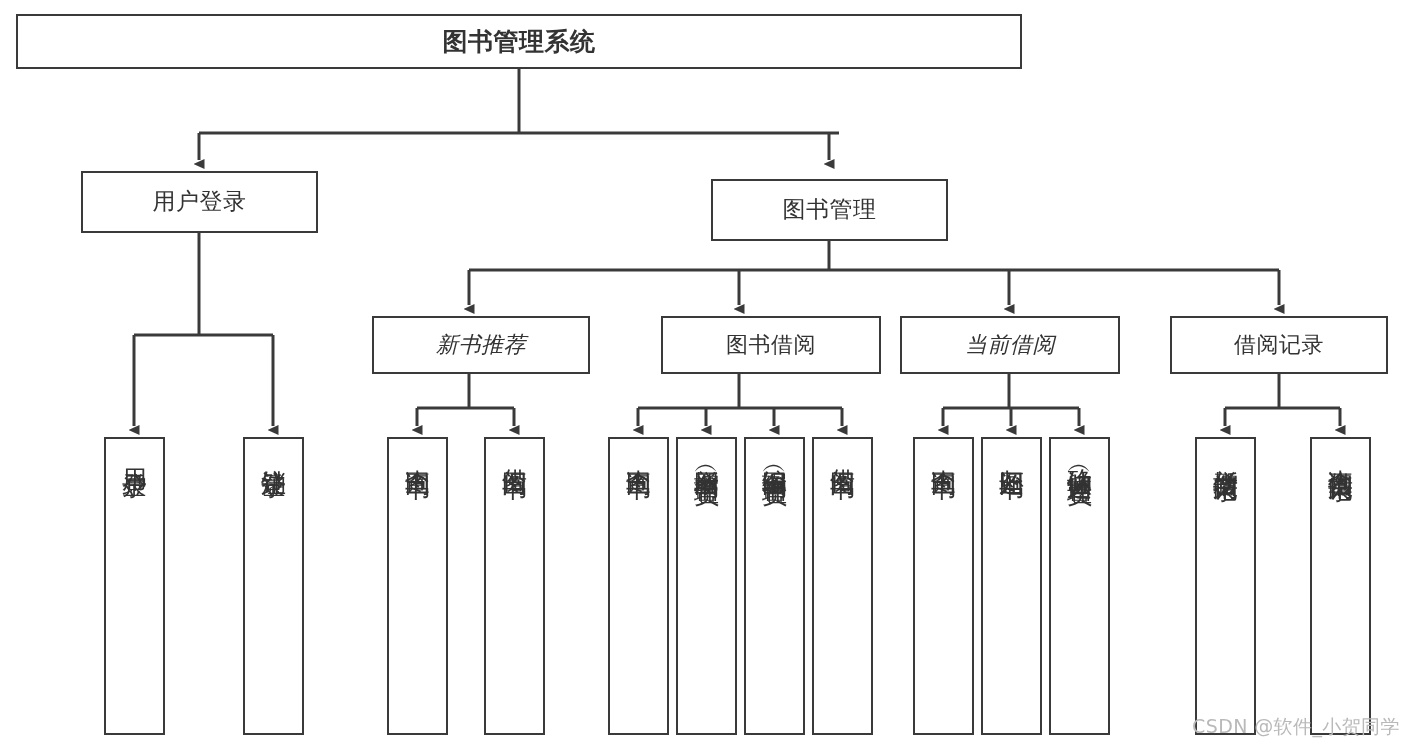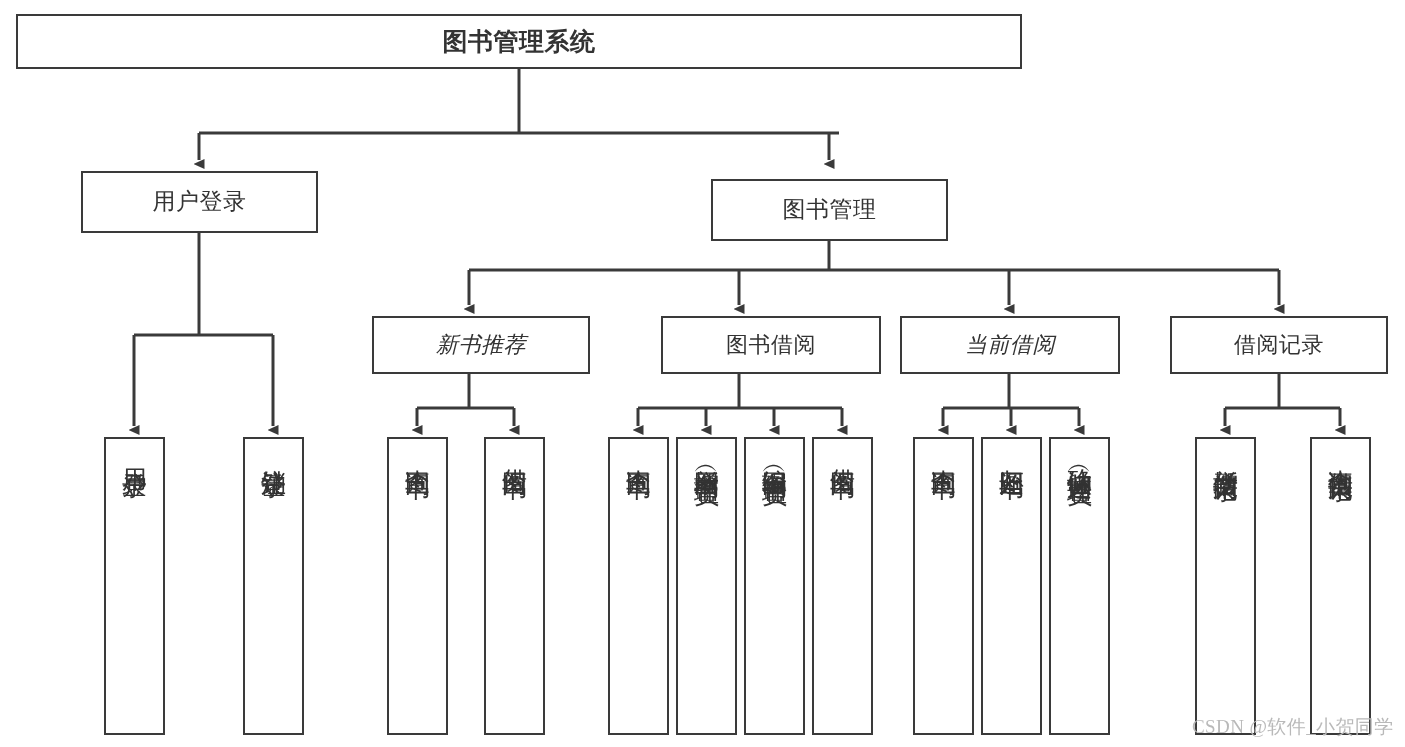--- a/index.html
+++ b/index.html
@@ -59,21 +59,20 @@
     letter-spacing: 2px;
     white-space: nowrap;
   }
   .watermark {
     position: absolute;
     font-size: 19px;
     color: #b9b9b9;
     white-space: nowrap;
     z-index: 5;
     letter-spacing: 0.4px;
-    font-family: Liberation Serif, serif;
   }
 </style>
 </head>
 <body>
 
 <div id="canvas">
 
   <svg id="edges" viewBox="0 0 1405 747" xmlns="http://www.w3.org/2000/svg">
     <defs>
       <marker id="arrow" markerWidth="10" markerHeight="11" refX="1" refY="5.5" orient="auto" markerUnits="userSpaceOnUse">

